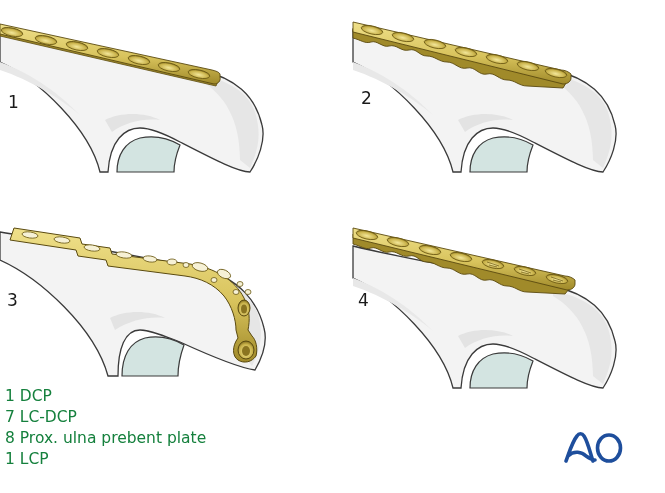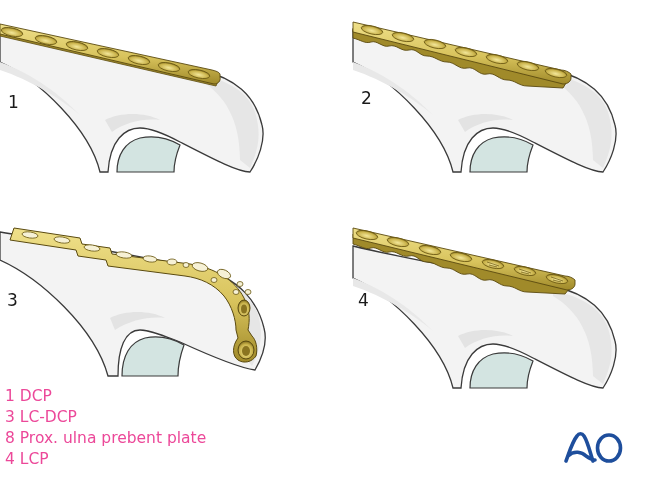--- a/index.html
+++ b/index.html
@@ -1,20 +1,20 @@
 <!DOCTYPE html>
 <html><head>
 <meta charset="utf-8">
 <style>
   html, body { margin:0; padding:0; background:#ffffff; }
   body { width:665px; height:493px; position:relative; overflow:hidden; font-family:"DejaVu Sans", "Liberation Sans", sans-serif; }
   .panel { position:absolute; }
   .panel svg { position:absolute; left:0; top:0; overflow:visible; }
   .panel-num { position:absolute; font-size:17px; color:#1a1a1a; line-height:1; }
-  .legend { position:absolute; left:5px; top:386px; font-size:15.5px; color:#ec4899; line-height:21px; }
+  .legend { position:absolute; left:5px; top:386px; font-size:15.5px; color:#15803d; line-height:21px; }
   .legend div { white-space:nowrap; }
   .logo { position:absolute; left:562px; top:430px; width:62px; height:36px; }
 </style>
 </head>
 <body>
 
 <svg width="0" height="0" style="position:absolute">
   <defs>
     <linearGradient id="plateGrad" x1="0" y1="0" x2="0" y2="1">
       <stop offset="0" stop-color="#efe08a"></stop>
@@ -136,21 +136,21 @@
         <path d="M166,57 L178,61 M168,60 L176,62"></path>
         <path d="M198,65 L210,69 M200,68 L208,70"></path>
       </g>
     </g>
   </svg>
   <span class="panel-num" style="left:5px;top:80px;">4</span>
 </div>
 
 <div class="legend">
   <div>1 DCP</div>
-  <div>3 LC-DCP</div>
+  <div>7 LC-DCP</div>
   <div>8 Prox. ulna prebent plate</div>
-  <div>4 LCP</div>
+  <div>1 LCP</div>
 </div>
 
 <svg class="logo" viewBox="0 0 62 36">
   <path d="M4,31 C6,26 10,12 15,6 C17,3 20,3 22,6 C26,12 29,26 31,31 M6,26 C12,20 20,22 24,26 C27,28 30,30 33,30" fill="none" stroke="#1e4e9c" stroke-width="3.6" stroke-linecap="round" stroke-linejoin="round"></path>
   <ellipse cx="47" cy="18" rx="11.5" ry="13" fill="none" stroke="#1e4e9c" stroke-width="3.6"></ellipse>
 </svg>
 
 </body></html>

